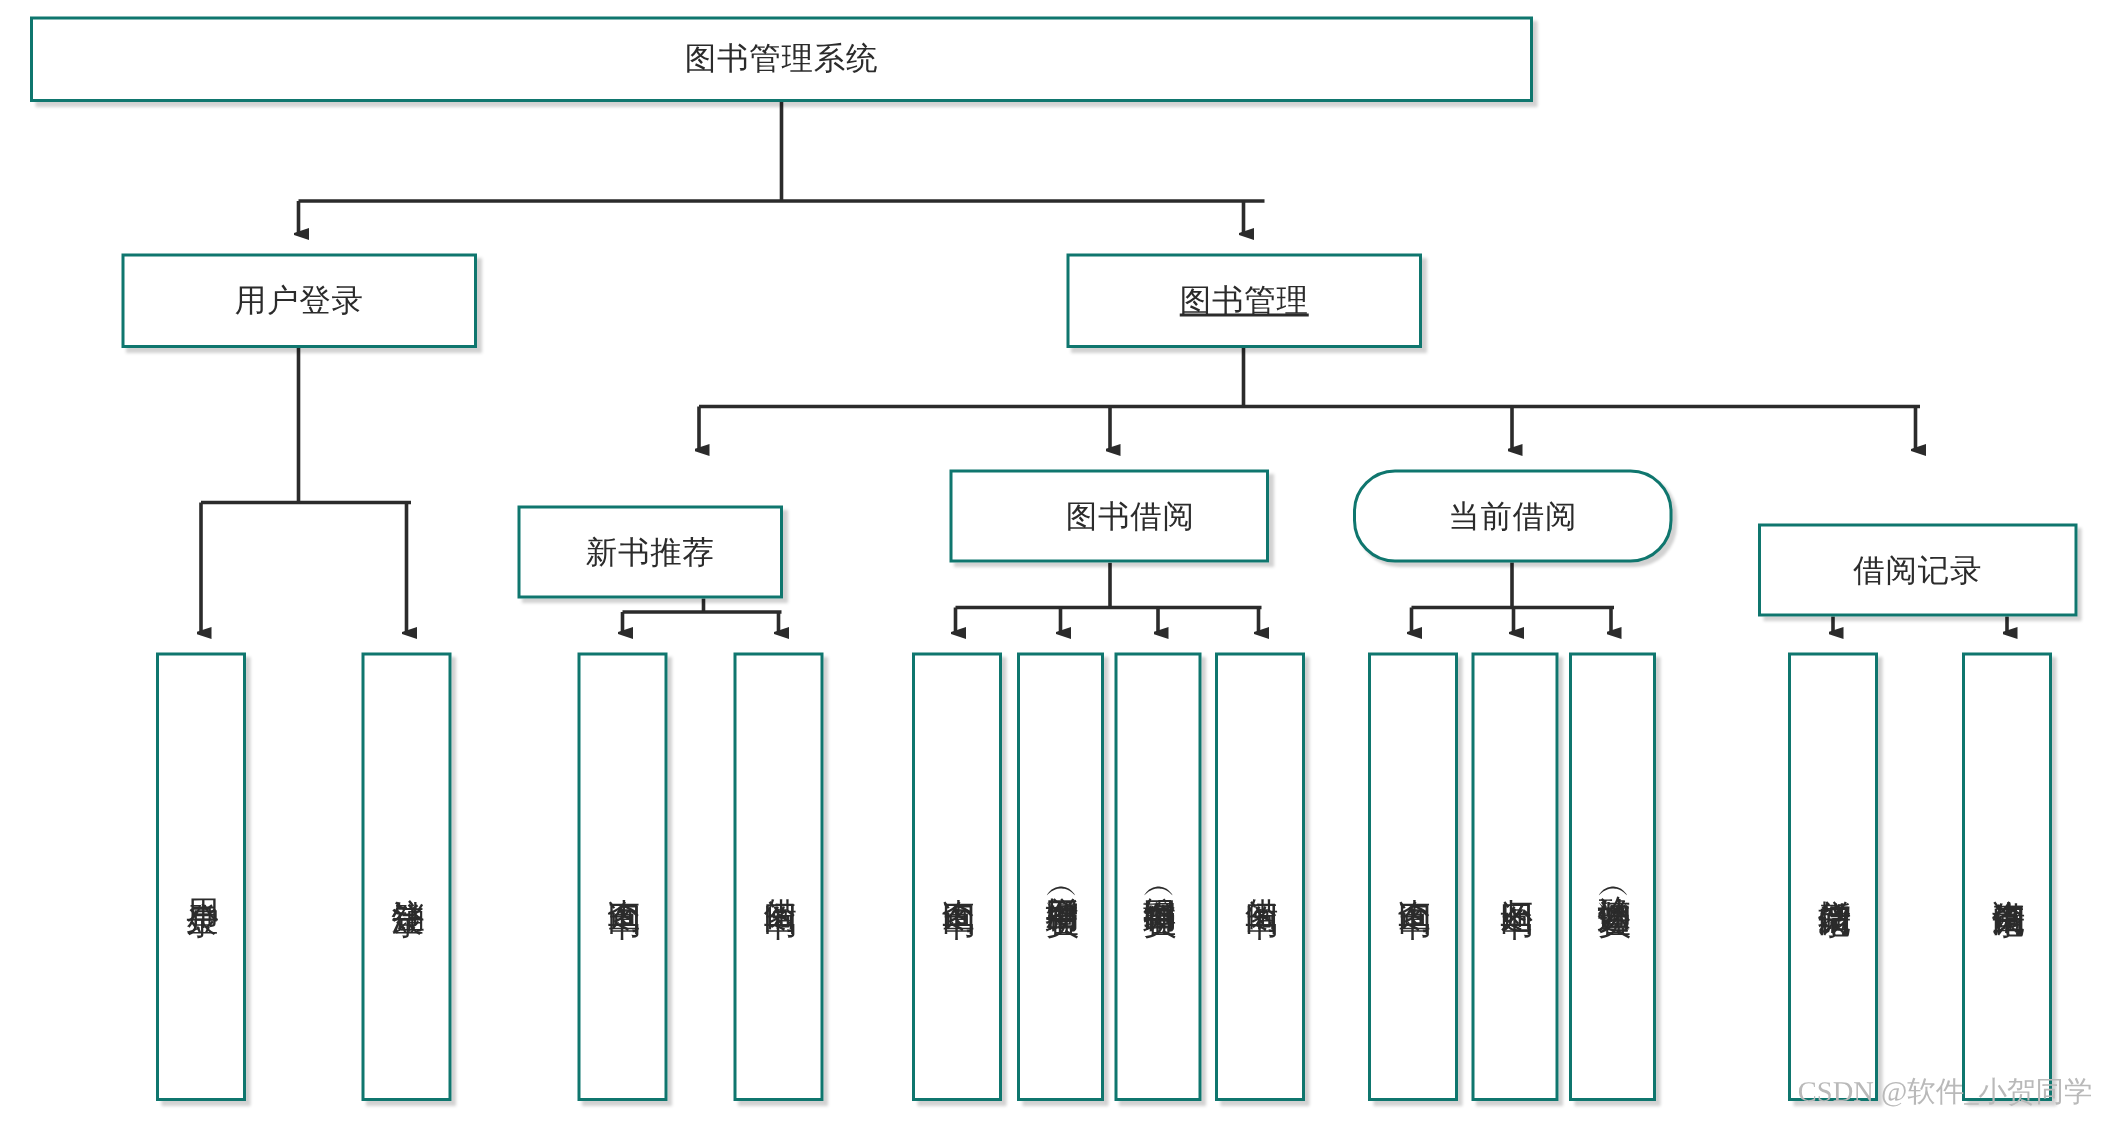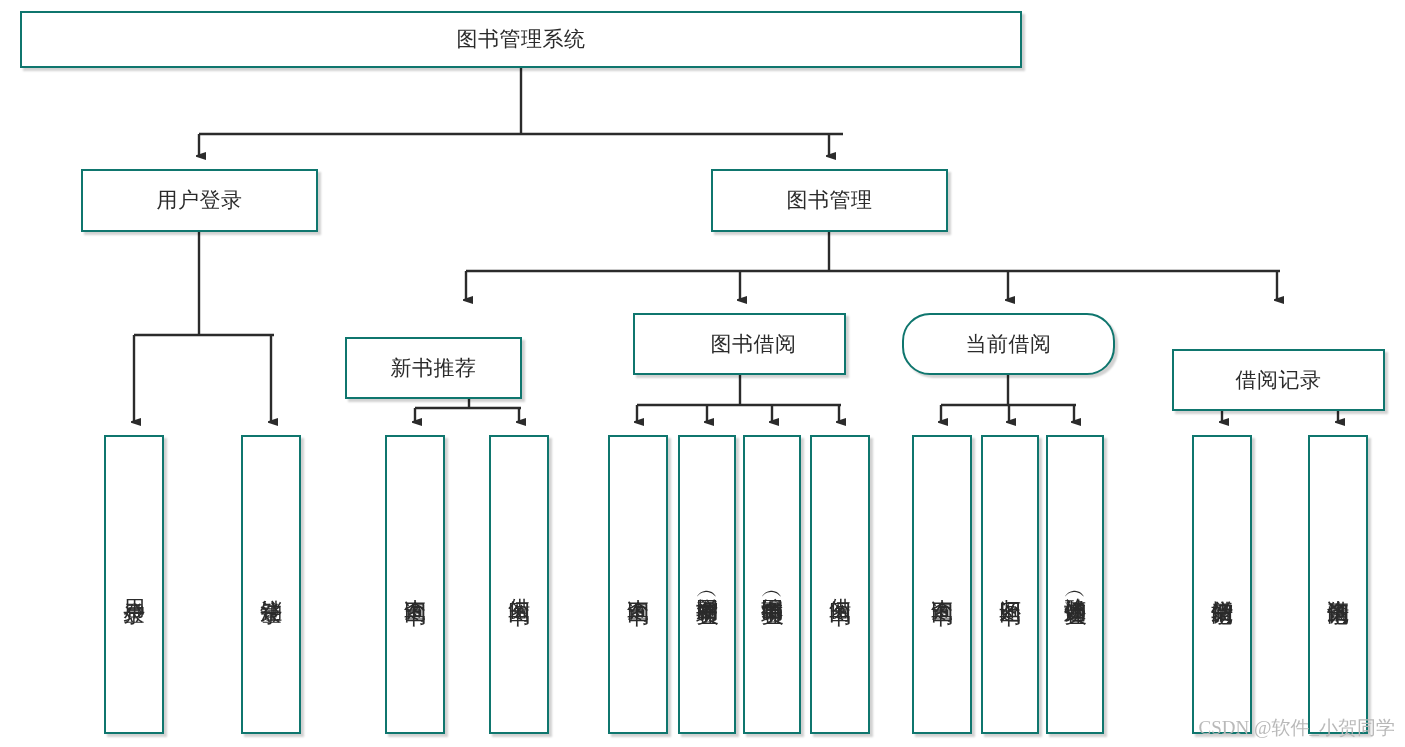--- a/index.html
+++ b/index.html
@@ -126,21 +126,21 @@
     </g>
   </svg>
 
   <div class="node" style="left:20px; top:11px; width:1002px; height:57px;">
     <span class="label">图书管理系统</span>
   </div>
 
   <div class="node" style="left:81px; top:169px; width:237px; height:63px;">
     <span class="label">用户登录</span>
   </div>
-  <div class="node" style="left:711px; top:169px; width:237px; height:63px;">
+  <div class="node" style="left:711px; top:169px; width:237px; height:63px;text-decoration:underline;">
     <span class="label">图书管理</span>
   </div>
 
   <div class="node" style="left:345px; top:313px; width:177px; height:62px;margin-top:24px;">
     <span class="label">新书推荐</span>
   </div>
   <div class="node" style="left:633px; top:313px; width:213px; height:62px;padding-left:28px;">
     <span class="label">图书借阅</span>
   </div>
   <div class="node" style="left:902px; top:313px; width:213px; height:62px;border-radius:28px;">

